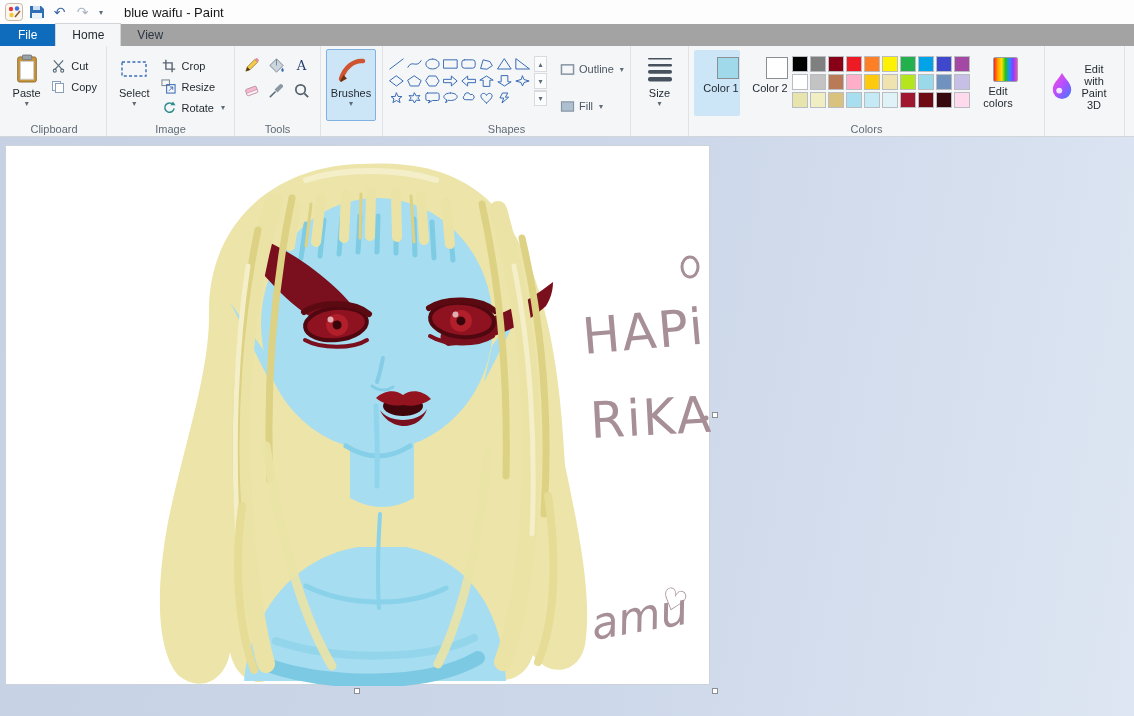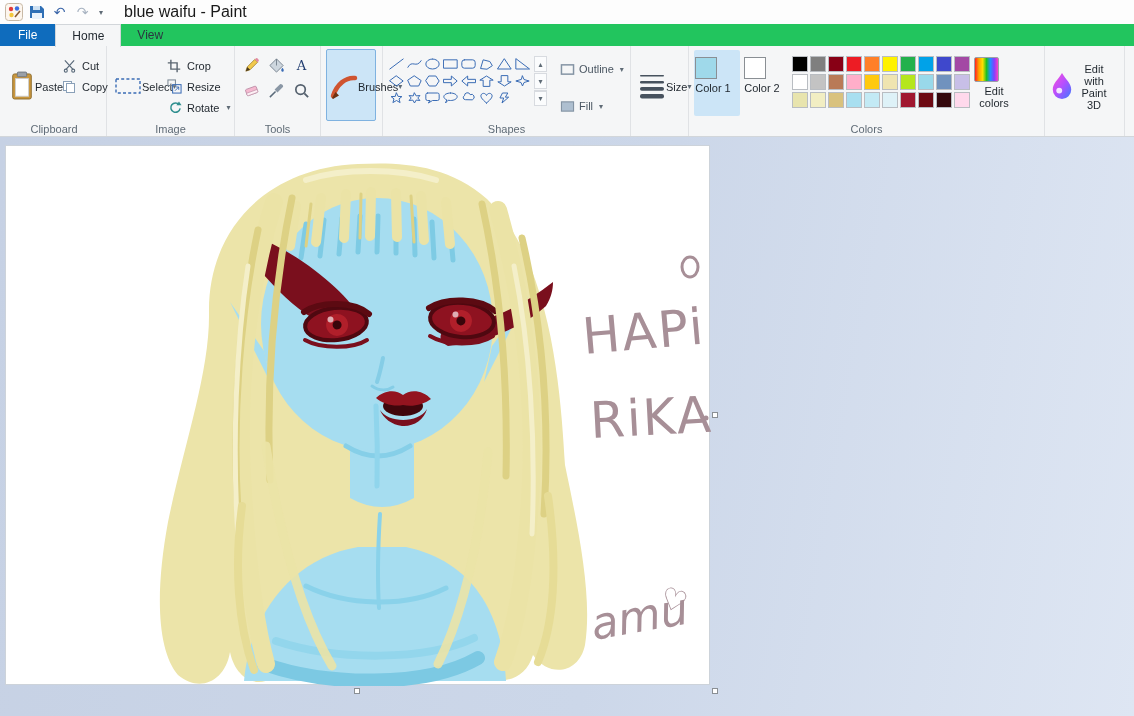--- a/index.html
+++ b/index.html
@@ -11,51 +11,51 @@
     font-family:"Liberation Sans","DejaVu Sans",sans-serif; font-size:12px; color:#1f262d;
     -webkit-font-smoothing:antialiased;
   }
   
   .titlebar{height:24px; background:#fdfdfd; display:flex; align-items:center; padding-left:2px;}
   .qat{display:flex; align-items:center;}
   .qat-btn{width:23px; height:20px; display:flex; align-items:center; justify-content:center; font-size:14px;}
   .qat-btn.undo{color:#3a65a8;}
   .qat-btn.redo{color:#a9b4c2;}
   .qat-btn.qcaret{font-size:8px; color:#5f6b76; width:14px;}
-  .title-text{margin-left:16px; font-size:16px; color:#1a1a1a;}
+  .title-text{margin-left:16px; font-size:13px; color:#1a1a1a;}
   
-  .tabrow{height:22px; background:#22c55e; display:flex; align-items:flex-start;}
+  .tabrow{height:22px; background:#a3a3a3; display:flex; align-items:flex-end;}
   .tab{padding:0 16px; line-height:22px; font-size:12px; color:#2b3540;}
   .tab.file{background:var(--accent); color:#fff; padding:0 18px;}
   .tab.selected{background:#f5f6f7; border:1px solid #d2d6da; border-bottom:none; color:#1f262d;}
   
   .ribbon{height:91px; background:#f5f6f7; border-bottom:1px solid #d2d6da; display:flex; padding-left:2px;}
   .group{position:relative; display:flex; align-items:flex-start; padding:3px 5px 16px 5px; border-right:1px solid #e0e2e5;}
   .group-label{position:absolute; left:0; right:0; bottom:1px; text-align:center; font-size:11px; color:#5f6b76;}
-  .bigbtn{display:flex; align-items:center; width:50px; padding:2px 1px 0; border:1px solid transparent; border-radius:2px; height:72px;}
+  .bigbtn{display:flex; flex-direction:column; align-items:center; width:50px; padding:2px 1px 0; border:1px solid transparent; border-radius:2px; height:72px;}
   .icon-box{height:34px; display:flex; align-items:center; justify-content:center;}
   .blabel{font-size:11px; line-height:12px; text-align:center; margin-top:1px; color:#1f262d;}
   .caret{font-size:8px; line-height:8px; color:#5f6b76; margin-top:1px;}
   .caret-inline{font-size:8px; color:#5f6b76; margin-left:2px;}
   .smallcol{display:flex; flex-direction:column; gap:2px; padding-top:7px;}
   .smallbtn{display:flex; align-items:center; gap:5px; height:19px; padding:0 4px; font-size:11px;}
   .sicon{width:16px; height:15px; display:flex; align-items:center; justify-content:center;}
   .selected-big{background:var(--sel-bg); border:1px solid var(--sel-border);}
   .tools-grid{display:grid; grid-template-columns:repeat(3,23px); grid-auto-rows:23px; gap:2px; margin-top:5px;}
   .tool-cell{display:flex; align-items:center; justify-content:center;}
   .shapes-grid{display:grid; grid-template-columns:repeat(8,17px); grid-auto-rows:16px; gap:1px; margin-top:7px;}
   .shape-cell{display:flex; align-items:center; justify-content:center;}
   .shape-cell svg{width:15px; height:12px;}
   .shape-scroll{display:flex; flex-direction:column; gap:1px; margin:7px 2px 0 3px;}
   .scrollbtn{width:13px; height:16px; font-size:8px; color:#5f6b76; display:flex; align-items:center; justify-content:center; border:1px solid #d8dbe0; background:#fbfcfd;}
   .scrollbtn.more{border-top-width:2px;}
   .of-col{display:flex; flex-direction:column; gap:17px; margin:10px 0 0 7px;}
   .of-btn{display:flex; align-items:center; gap:4px; font-size:11px; color:#4a5662; height:20px; padding:0 3px;}
   .colors-content{display:flex; align-items:flex-start; gap:3px; padding-top:1px;}
-  .colorbtn{width:46px; height:66px; display:flex; flex-direction:column; align-items:flex-start; padding-top:6px; border:1px solid transparent; border-radius:2px;}
+  .colorbtn{width:46px; height:66px; display:flex; flex-direction:column; align-items:flex-end; padding-top:6px; border:1px solid transparent; border-radius:2px;}
   .cswatch{width:22px; height:22px; border:1px solid #8a8f94;}
   .clabel{font-size:11px; line-height:12px; text-align:center; width:36px; margin-top:3px; color:#1f262d;}
   .palette{display:grid; grid-template-columns:repeat(10,16px); grid-auto-rows:16px; gap:2px; margin-top:6px;}
   .swatch{width:16px; height:16px; border:1px solid #b9bdc2;}
   .rainbow{width:25px; height:25px; border-radius:2px; border:1px solid #9aa0a8;
     background:linear-gradient(to right,#ff2020,#ffa000,#ffe000,#20c020,#2090ff,#8040ff,#ff40c0);}
   .p3dbtn{width:64px; height:72px; display:flex; align-items:center; padding-top:2px;}
   .p3dlabel{font-size:11px; line-height:12px; text-align:center; width:58px; margin-top:2px;}
   
   .workarea{position:relative; height:579px; overflow:hidden;

